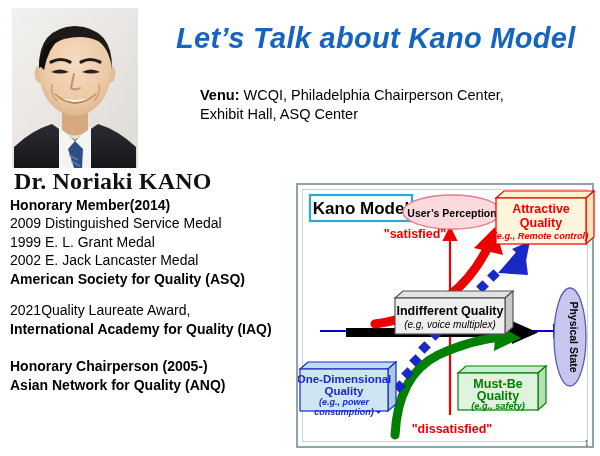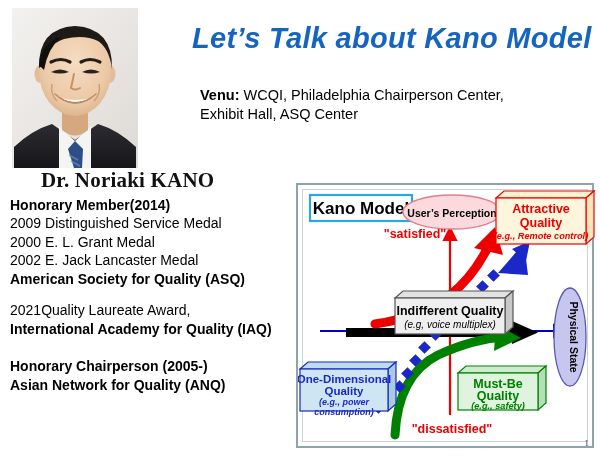--- a/index.html
+++ b/index.html
@@ -17,39 +17,38 @@
     position:absolute;left:12px;top:8px;width:126px;height:160px;
     background:#eceae8;
     overflow:hidden;
   }
   #portrait svg{display:block;width:126px;height:160px;}
 
   
   #kano-name{
     position:absolute;left:14px;top:168px;width:250px;
     font-family:"Liberation Serif", serif;
-    font-weight:bold;font-size:21px;color:#111;
+    font-weight:bold;font-size:24px;color:#111;
     letter-spacing:.2px;
-    margin-left:27px;
   }
 
   
   #credentials{
     position:absolute;left:10px;top:196px;width:282px;
     font-size:14px;color:#000;line-height:1.32;
   }
   #credentials .blk{margin-bottom:13px;}
   #credentials .b{font-weight:bold;}
   #credentials .n{font-weight:normal;}
 
   
   #title{
     position:absolute;left:176px;top:22px;
     font-size:29px;font-weight:bold;font-style:italic;
-    color:#1565c0;letter-spacing:.3px;white-space:nowrap;margin-left:16px;
+    color:#1565c0;letter-spacing:.3px;white-space:nowrap;
   }
 
   
   #info{position:absolute;left:200px;top:86px;width:392px;font-size:14.5px;color:#000;line-height:1.34;}
   #info .lbl{font-weight:bold;}
   #info .row{margin-bottom:14px;}
 
   
   #kano-diagram{
     position:absolute;left:296px;top:183px;width:298px;height:265px;
@@ -123,21 +122,21 @@
     </svg>
   </div>
 
   <div id="kano-name">Dr. Noriaki KANO</div>
 
   <div id="credentials">
 
     <div class="blk">
       <div class="b">Honorary Member(2014)</div>
       <div class="n">2009 Distinguished Service Medal</div>
-      <div class="n">2000 E. L. Grant Medal</div>
+      <div class="n">1999 E. L. Grant Medal</div>
       <div class="n">2002 E. Jack Lancaster Medal</div>
       <div class="b">American Society for Quality (ASQ)</div>
     </div>
 
     <div class="blk">
       <div class="n">2021Quality Laureate Award,</div>
       <div class="b">International Academy for Quality (IAQ)</div>
     </div>
 
     <div class="blk" style="margin-top:19px">

